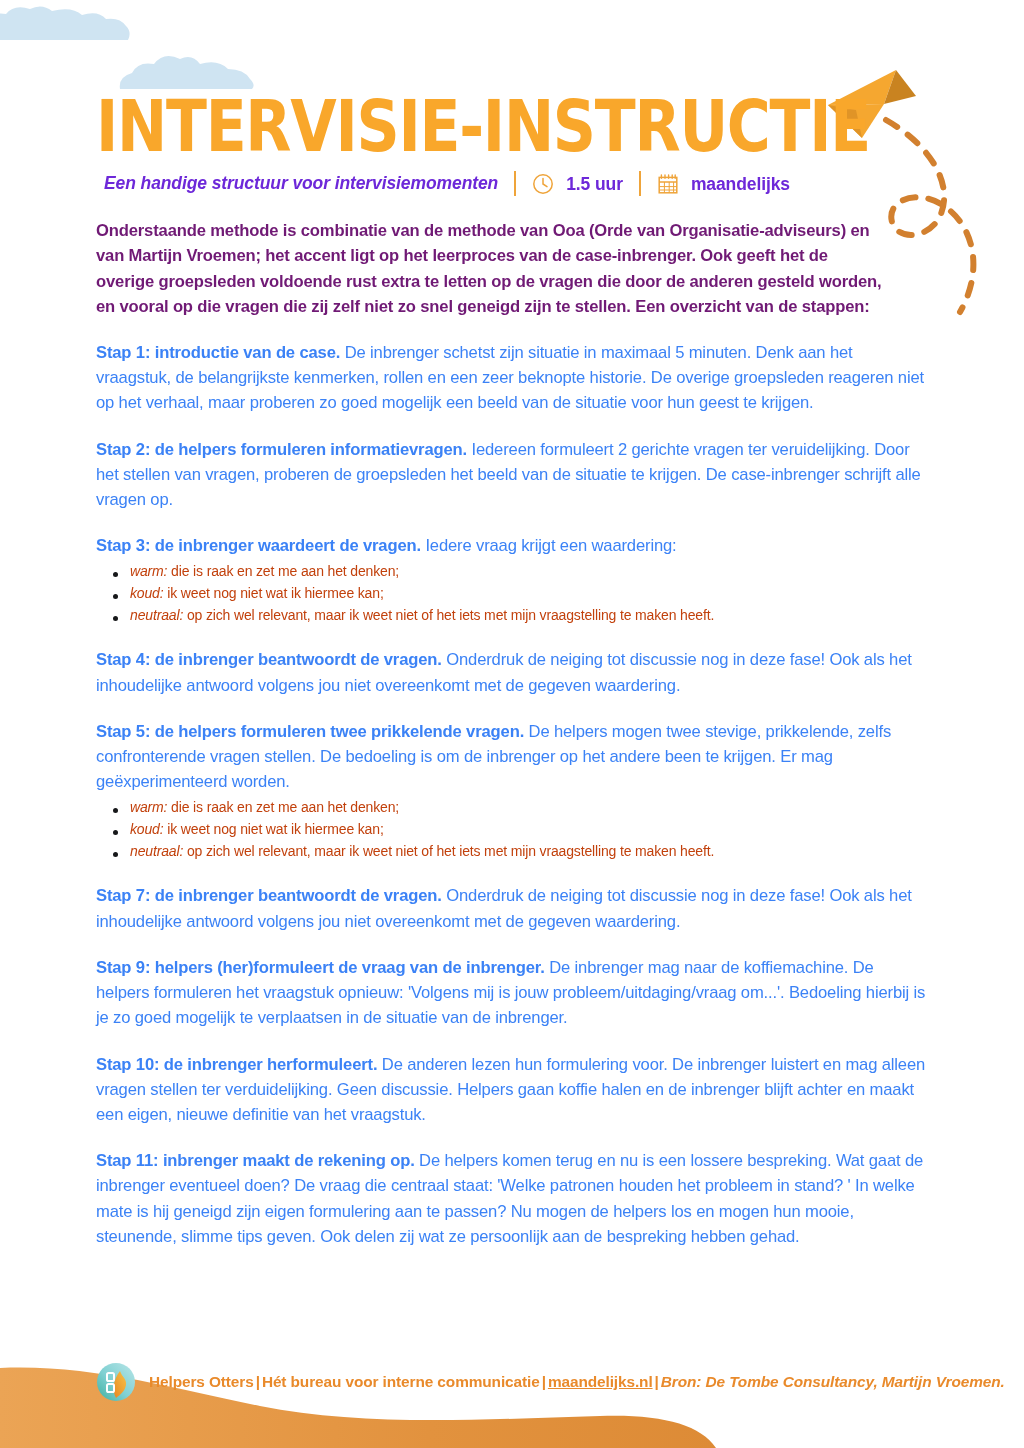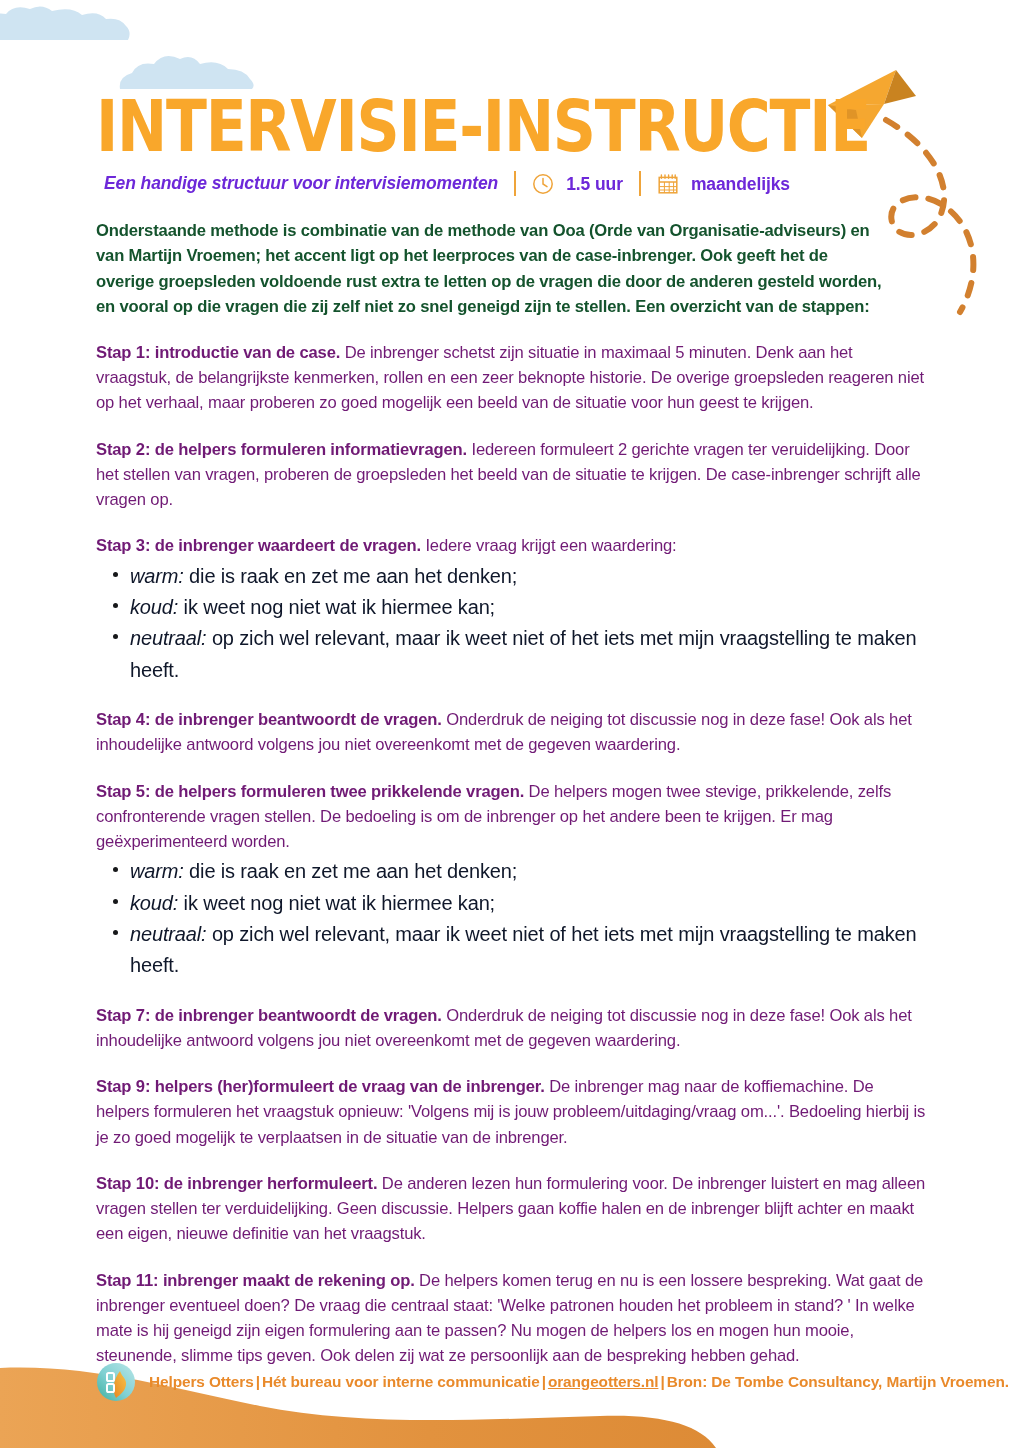--- a/index.html
+++ b/index.html
@@ -74,44 +74,44 @@
   .meta-item { display: flex; align-items: flex-end; }
   .meta-item .glyph { display: flex; align-items: center; margin-right: 12px; }
   .meta-label { letter-spacing: -0.1px; }
 
   
   .intro {
     margin: 22px 0 0 0;
     font-size: 16.6px;
     font-weight: 700;
     line-height: 1.52;
-    color: #14532d;
+    color: #701a75;
     max-width: 790px;
     letter-spacing: -0.15px;
   }
 
   .step {
     margin: 21px 0 0 0;
     font-size: 16.6px;
     line-height: 1.52;
-    color: #701a75;
+    color: #3b82f6;
     letter-spacing: -0.15px;
   }
   .step .lead { font-weight: 700; }
 
   ul.bullets {
     margin: 2px 0 0 0;
     padding-left: 34px;
     list-style: none;
   }
   ul.bullets li {
     position: relative;
-    font-size: 20px;
+    font-size: 14px;
     line-height: 1.57;
-    color: #0f172a;
+    color: #c2410c;
     letter-spacing: -0.15px;
   }
   ul.bullets li::before {
     content: "";
     position: absolute;
     left: -17px;
     top: 11px;
     width: 5px;
     height: 5px;
     border-radius: 50%;
@@ -134,21 +134,21 @@
     font-size: 15.4px;
     color: #E98A2B;
     font-weight: 600;
     letter-spacing: -0.1px;
   }
   .footer-text .pipe { color: #E98A2B; margin: 0 2px; }
   .footer-link {
     color: #E98A2B;
     text-decoration: underline;
   }
-  .footer-src { }
+  .footer-src { font-style: italic; }
 </style>
 </head>
 <body>
 
 <svg class="deco cloud-a" width="150" height="40" viewBox="0 0 150 40">
   <path fill="#CFE4F2" d="M0 34 L0 14 Q6 6 20 8 Q28 -2 44 3 Q56 -3 66 5 Q86 0 96 9 Q112 4 120 13 Q134 11 140 20 Q146 26 142 34 Z"></path>
 </svg>
 
 <svg class="deco cloud-b" width="140" height="36" viewBox="0 0 140 36">
   <path fill="#CFE4F2" d="M2 34 Q0 22 14 18 Q20 6 36 9 Q46 -4 62 4 Q74 -2 82 9 Q100 4 110 14 Q126 14 132 24 Q138 30 134 34 Z"></path>
@@ -248,15 +248,15 @@
         <stop offset="0%" stop-color="#E8871F"></stop>
         <stop offset="100%" stop-color="#F7C24B"></stop>
       </linearGradient>
     </defs>
     <circle cx="20" cy="20" r="19" fill="url(#ooGrad)"></circle>
     <path d="M20 36 C16 28 17 18 24 9 C26 15 31 17 30 23 C29 29 25 32 20 36 Z" fill="url(#ooFlame)"></path>
     <rect x="11" y="11" width="7" height="8" rx="1.6" fill="none" stroke="#ffffff" stroke-width="2"></rect>
     <rect x="11" y="22" width="7" height="8" rx="1.6" fill="none" stroke="#ffffff" stroke-width="2"></rect>
   </svg>
   <span class="footer-text">
-    <span>Helpers Otters</span><span class="pipe">|</span><span>Hét bureau voor interne communicatie</span><span class="pipe">|</span><a class="footer-link" href="#">orangeotters.nl</a><span class="pipe">|</span><span class="footer-src">Bron: De Tombe Consultancy, Martijn Vroemen.</span>
+    <span>Helpers Otters</span><span class="pipe">|</span><span>Hét bureau voor interne communicatie</span><span class="pipe">|</span><a class="footer-link" href="#">maandelijks.nl</a><span class="pipe">|</span><span class="footer-src">Bron: De Tombe Consultancy, Martijn Vroemen.</span>
   </span>
 </div>
 
 </body></html>

